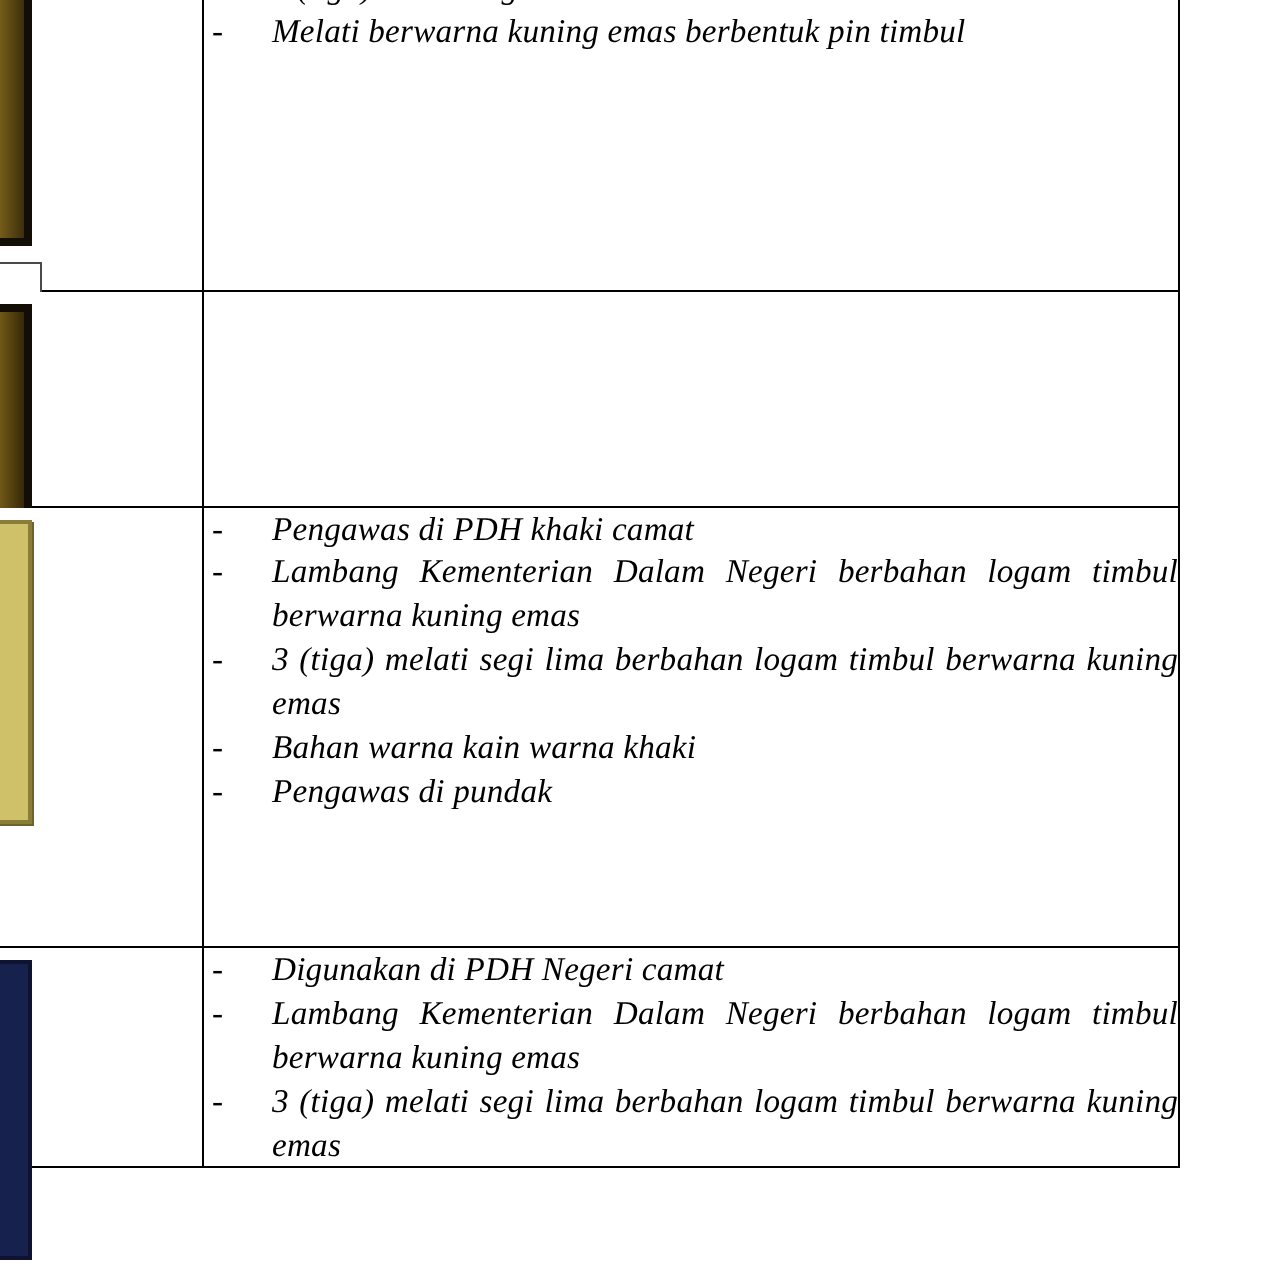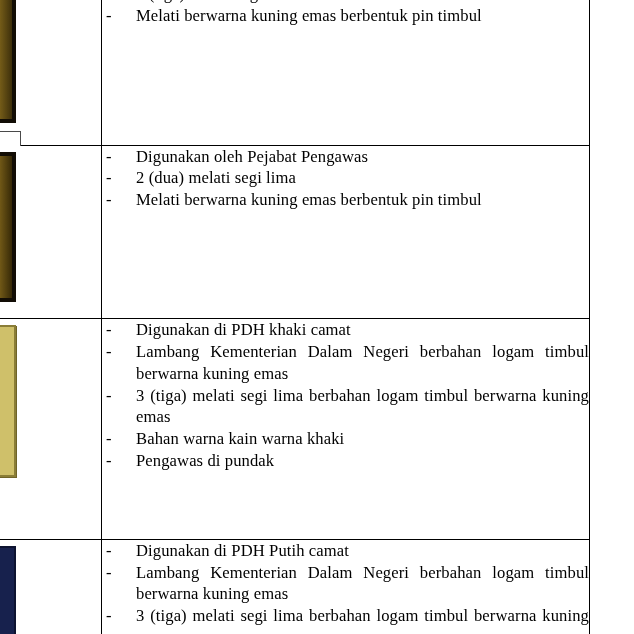--- a/index.html
+++ b/index.html
@@ -17,20 +17,21 @@
     position: relative;
   }
 
   .page {
     position: absolute;
     left: 0;
     top: 0;
     width: 634px;
     height: 634px;
     overflow: hidden;
+    font-style: italic;
   }
 
   
   .doc-table {
     position: absolute;
     left: -86px;          
     top: -18px;           
     width: 675px;
     border-collapse: collapse;
     table-layout: fixed;
@@ -180,56 +181,51 @@
         </td>
       </tr>
 
       <tr>
         <td class="img-cell col-img">
           <div class="shoulder-wrap">
             <div class="board gold-gloss-2"></div>
           </div>
         </td>
         <td class="desc-cell col-desc">
+          <div class="filler-2"></div>
+        </td>
+      </tr>
+
+      <tr>
+        <td class="img-cell col-img">
+          <div class="shoulder-wrap">
+            <div class="board khaki"></div>
+          </div>
+        </td>
+        <td class="desc-cell col-desc">
           <ul class="bullets">
-            <li><span>Digunakan oleh Pejabat Pengawas</span></li>
-            <li><span>2 (dua) melati segi lima</span></li>
-            <li><span>Melati berwarna kuning emas berbentuk pin timbul</span></li>
-          </ul>
-          <div class="filler-2"></div>
-        </td>
-      </tr>
-
-      <tr>
-        <td class="img-cell col-img">
-          <div class="shoulder-wrap">
-            <div class="board khaki"></div>
-          </div>
-        </td>
-        <td class="desc-cell col-desc">
-          <ul class="bullets">
-            <li><span>Digunakan di PDH khaki camat</span></li>
+            <li><span>Pengawas di PDH khaki camat</span></li>
             <li><span>Lambang Kementerian Dalam Negeri berbahan logam timbul berwarna kuning emas</span></li>
             <li><span>3 (tiga) melati segi lima berbahan logam timbul berwarna kuning emas</span></li>
             <li><span>Bahan warna kain warna khaki</span></li>
             <li><span>Pengawas di pundak</span></li>
           </ul>
           <div class="filler-3"></div>
         </td>
       </tr>
 
       <tr>
         <td class="img-cell col-img">
           <div class="shoulder-wrap">
             <div class="board navy"></div>
           </div>
         </td>
         <td class="desc-cell col-desc">
           <ul class="bullets">
-            <li><span>Digunakan di PDH Putih camat</span></li>
+            <li><span>Digunakan di PDH Negeri camat</span></li>
             <li><span>Lambang Kementerian Dalam Negeri berbahan logam timbul berwarna kuning emas</span></li>
             <li><span>3 (tiga) melati segi lima berbahan logam timbul berwarna kuning emas</span></li>
           </ul>
         </td>
       </tr>
 
     </tbody>
   </table>
 
 </div>

